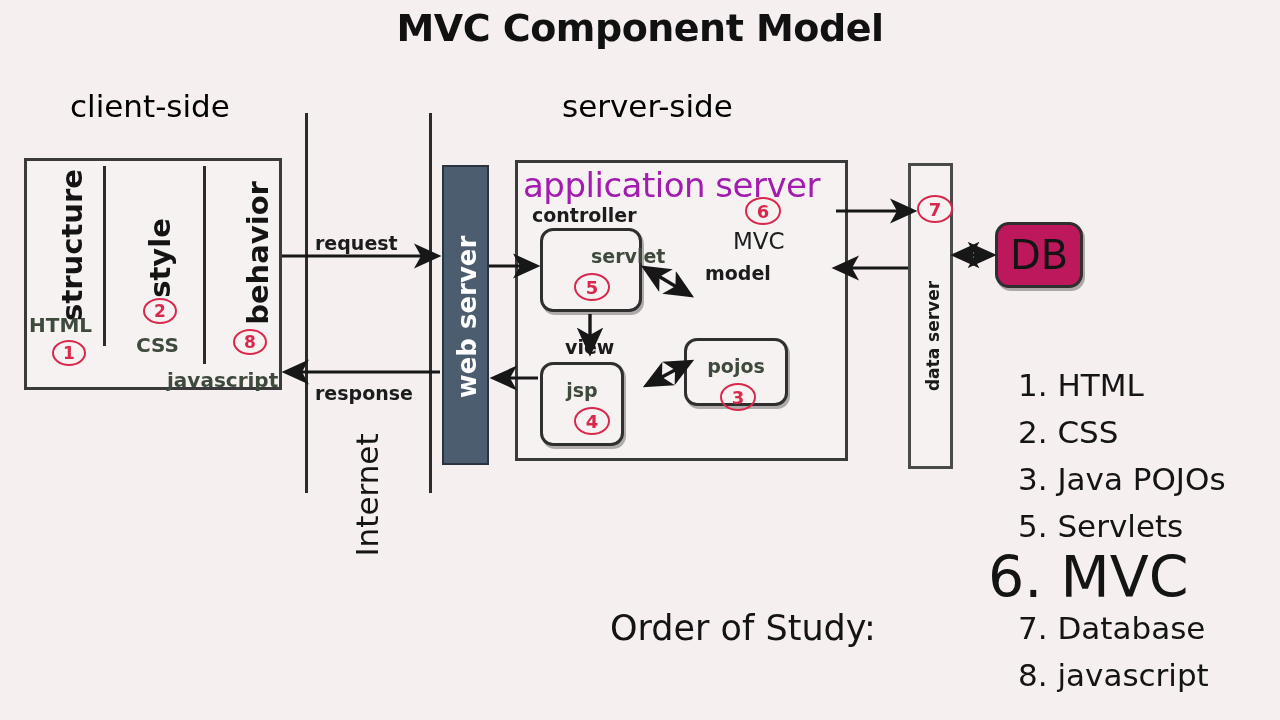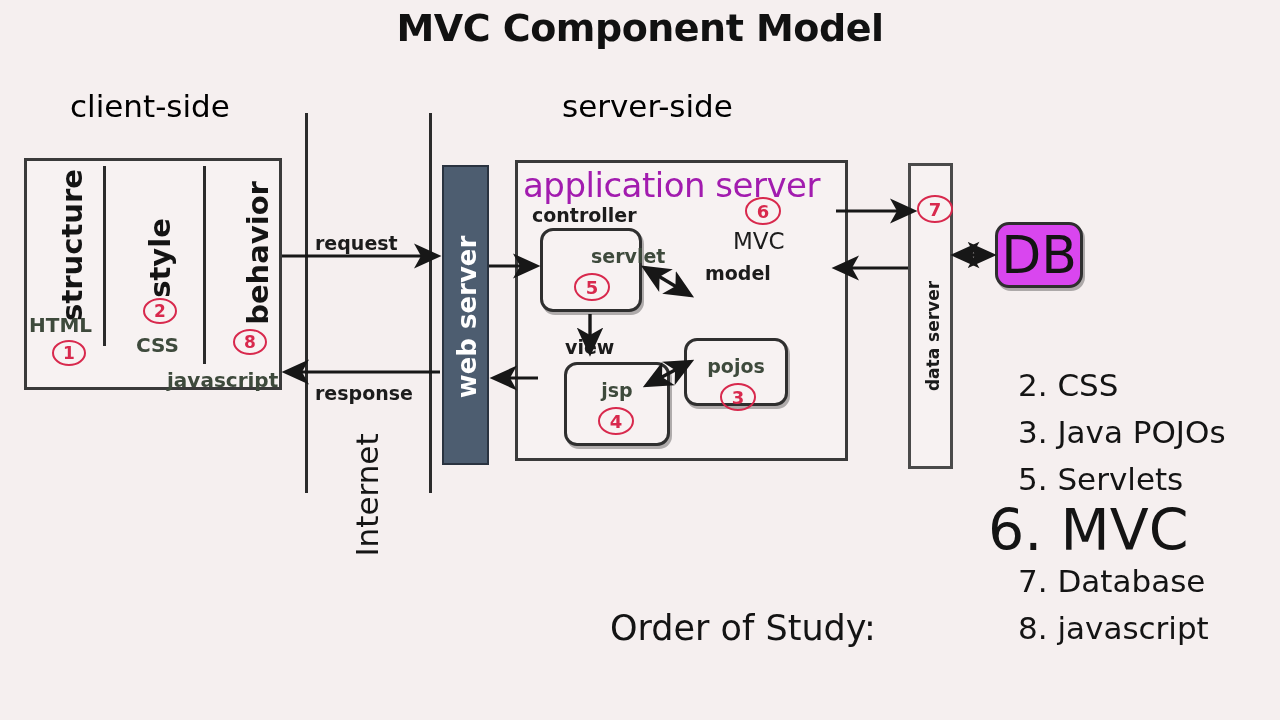--- a/index.html
+++ b/index.html
@@ -127,26 +127,26 @@
   #data-server-box {
     border: 3px solid #4a4a4a;
     background: #f7f2f2;
     box-sizing: border-box;
   }
 
   
   #db-box {
     border: 3px solid #2f2f2f;
     border-radius: 14px;
-    background: #d946ef;
+    background: #be185d;
     box-sizing: border-box;
     display: flex;
     align-items: center;
     justify-content: center;
-    font-size: 52px;
+    font-size: 40px;
     color: #141414;
     box-shadow: 2px 3px 0 rgba(40,40,40,0.35);
   }
 
   
   .vrule { background: #2b2b2b; width: 3px; }
 
   
   #order-label {
     position: absolute;
@@ -227,21 +227,21 @@
     <div class="numcircle" style="left:31px; top:42px; width:36px; height:28px; font-size:18px;">5</div>
   </div>
 
   <div class="note" style="left:705px; top:262px;">model</div>
   <div class="comp" style="left:684px; top:302px; width:104px; height:68px;margin-top:36px;">
     <div class="comp-label" style="top:14px;">pojos</div>
     <div class="numcircle" style="left:33px; top:42px; width:36px; height:28px; font-size:18px;">3</div>
   </div>
 
   <div class="note" style="left:565px; top:336px;">view</div>
-  <div class="comp" style="left:564px; top:362px; width:106px; height:84px;text-decoration:underline;">
+  <div class="comp" style="left:540px; top:362px; width:84px; height:84px;text-decoration:underline;">
     <div class="comp-label" style="top:14px;">jsp</div>
     <div class="numcircle" style="left:31px; top:42px; width:36px; height:28px; font-size:18px;">4</div>
   </div>
 
   <div class="abs" id="data-server-box" style="left:908px; top:163px; width:45px; height:306px;">
     <div class="vtext rot-ccw" style="left:22px; top:170px; font-size:17px; font-weight:bold; color:#1a1a1a;">data server</div>
   </div>
   <div class="numcircle" style="left:917px; top:195px; width:36px; height:28px; font-size:18px; background:#f7f2f2;">7</div>
 
   <div class="abs" id="db-box" style="left:995px; top:222px; width:88px; height:66px;">DB</div>
@@ -278,20 +278,21 @@
     <path d="M908,268 L836,268" stroke="#171717" stroke-width="3.2" fill="none" marker-end="url(#ah)"></path>
 
     <path d="M955,255 L992,255" stroke="#171717" stroke-width="3.4" fill="none" marker-end="url(#ah)" marker-start="url(#ah-start)"></path>
 
     <path d="M848,211 L848,268" stroke="#171717" stroke-width="0" fill="none"></path>
   </svg>
 
   <div id="order-label" style="left:610px; top:608px;">Order of Study:</div>
 
   <ul id="study-list" style="left:1018px; top:362px;">
+    <li><span>1.</span> <span>HTML</span></li>
     <li><span>2.</span> <span>CSS</span></li>
     <li><span>3.</span> <span>Java POJOs</span></li>
     <li><span>5.</span> <span>Servlets</span></li>
     <li class="emphasis"><span>6.</span> <span>MVC</span></li>
     <li><span>7.</span> <span>Database</span></li>
     <li><span>8.</span> <span>javascript</span></li>
   </ul>
 
 </div>
 

